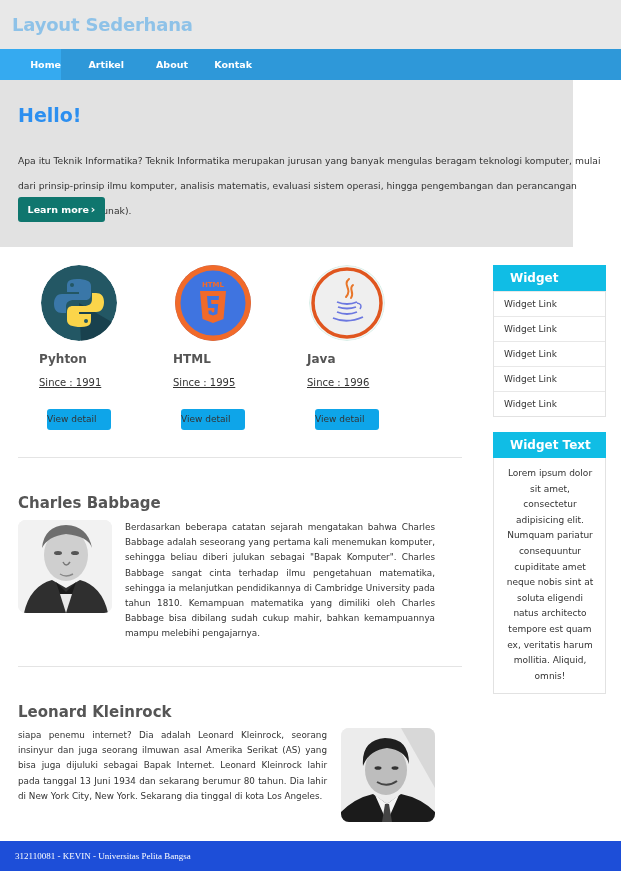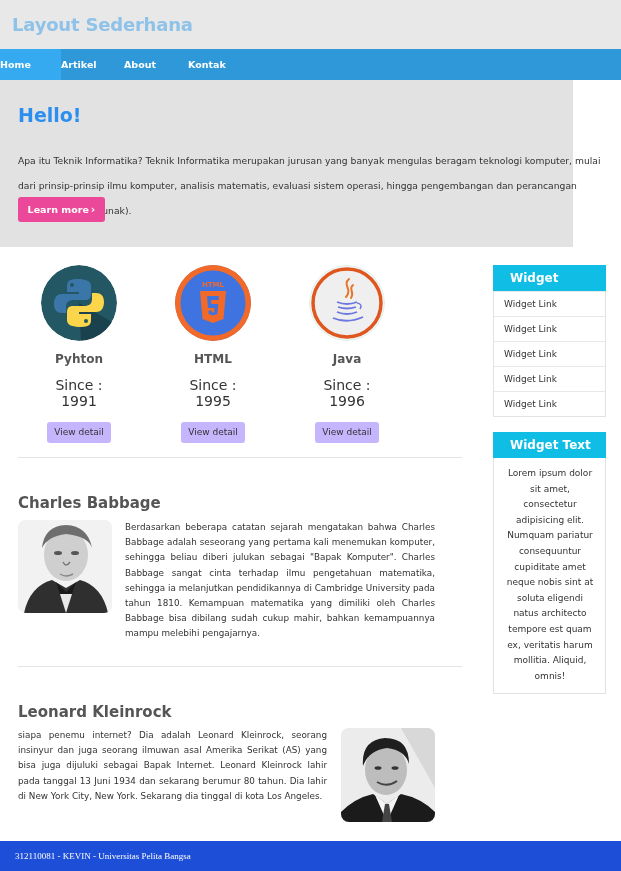--- a/index.html
+++ b/index.html
@@ -3,34 +3,34 @@
 <meta charset="utf-8">
 <style>
   * { box-sizing: border-box; margin: 0; padding: 0; }
   html, body { width: 621px; height: 871px; overflow: hidden; background: #ffffff; }
   body { font-family: "DejaVu Sans", "Liberation Sans", sans-serif; color: #333; position: relative; }
 
   .header { position: absolute; left: 0; top: 0; width: 621px; height: 49px; background: #e8e8e8; }
   .site-title { position: absolute; left: 12px; top: 14px; font-size: 18px; font-weight: bold; color: #8ec2e8; letter-spacing: -0.2px; }
 
   .nav { position: absolute; left: 0; top: 49px; width: 621px; height: 31px; background: #2e98d9; display: flex; }
-  .nav-item { height: 31px; line-height: 31px; color: #fff; font-size: 9.5px; font-weight: bold; text-align: left; cursor: pointer; }
+  .nav-item { height: 31px; line-height: 31px; color: #fff; font-size: 9.5px; font-weight: bold; text-align: right; cursor: pointer; }
   .nav-item.active { background: #35aaf0; }
 
   .hero { position: absolute; left: 0; top: 80px; width: 573px; height: 167px; background: #e2e2e2; }
   .hero-title { position: absolute; left: 18px; top: 24px; font-size: 19px; font-weight: bold; color: #2c8ff0; }
   .hero-text { position: absolute; left: 18px; top: 68px; width: 595px; font-size: 9.2px; line-height: 25px; color: #333; }
-  .learn-btn { position: absolute; left: 18px; top: 117px; width: 87px; height: 25px; background: #ec4899; border-radius: 3px; color: #fff; font-size: 9.5px; font-weight: bold; line-height: 25px; text-align: center; cursor: pointer; }
+  .learn-btn { position: absolute; left: 18px; top: 117px; width: 87px; height: 25px; background: #0f766e; border-radius: 3px; color: #fff; font-size: 9.5px; font-weight: bold; line-height: 25px; text-align: center; cursor: pointer; }
   .learn-btn .chev { font-size: 11px; margin-left: 2px; }
 
-  .lang { position: absolute; top: 265px; width: 80px; text-align: center; }
+  .lang { position: absolute; top: 265px; width: 80px; text-align: left; }
   .lang-logo { width: 76px; height: 76px; border-radius: 50%; margin: 0 auto; position: relative; overflow: hidden; }
   .lang-name { margin-top: 11px; font-size: 12px; font-weight: bold; color: #555; }
-  .lang-since { margin-top: 11px; font-size: 14px; color: #333; }
-  .view-btn { margin: 13px auto 0; width: 64px; height: 21px; background: #c4b5fd; border-radius: 3px; font-size: 9px; line-height: 21px; color: #333; cursor: pointer; }
+  .lang-since { margin-top: 11px; font-size: 10px; color: #333; text-decoration: underline; }
+  .view-btn { margin: 21px auto 0; width: 64px; height: 21px; background: #0ea5e9; border-radius: 3px; font-size: 9px; line-height: 21px; color: #333; cursor: pointer; }
 
   .divider { position: absolute; left: 18px; width: 444px; height: 1px; background: #e4e4e4; }
 
   .article-title { position: absolute; left: 18px; font-size: 15px; font-weight: bold; color: #555; }
   .article-text { position: absolute; font-size: 8.8px; line-height: 15.2px; color: #333; text-align: justify; }
   .portrait { position: absolute; border-radius: 8px; overflow: hidden; background: #f0f0f0; }
 
   .widget { position: absolute; left: 493px; width: 113px; border: 1px solid #e2e2e2; background: #fff; }
   .widget-header { height: 26px; background: #10bde5; color: #fff; font-size: 12px; font-weight: bold; line-height: 26px; padding-left: 17px; margin: -1px -1px 0 -1px; }
   .widget-link { height: 25px; line-height: 25px; padding-left: 10px; font-size: 9px; color: #333; border-top: 1px solid #e8e8e8; cursor: pointer; }

